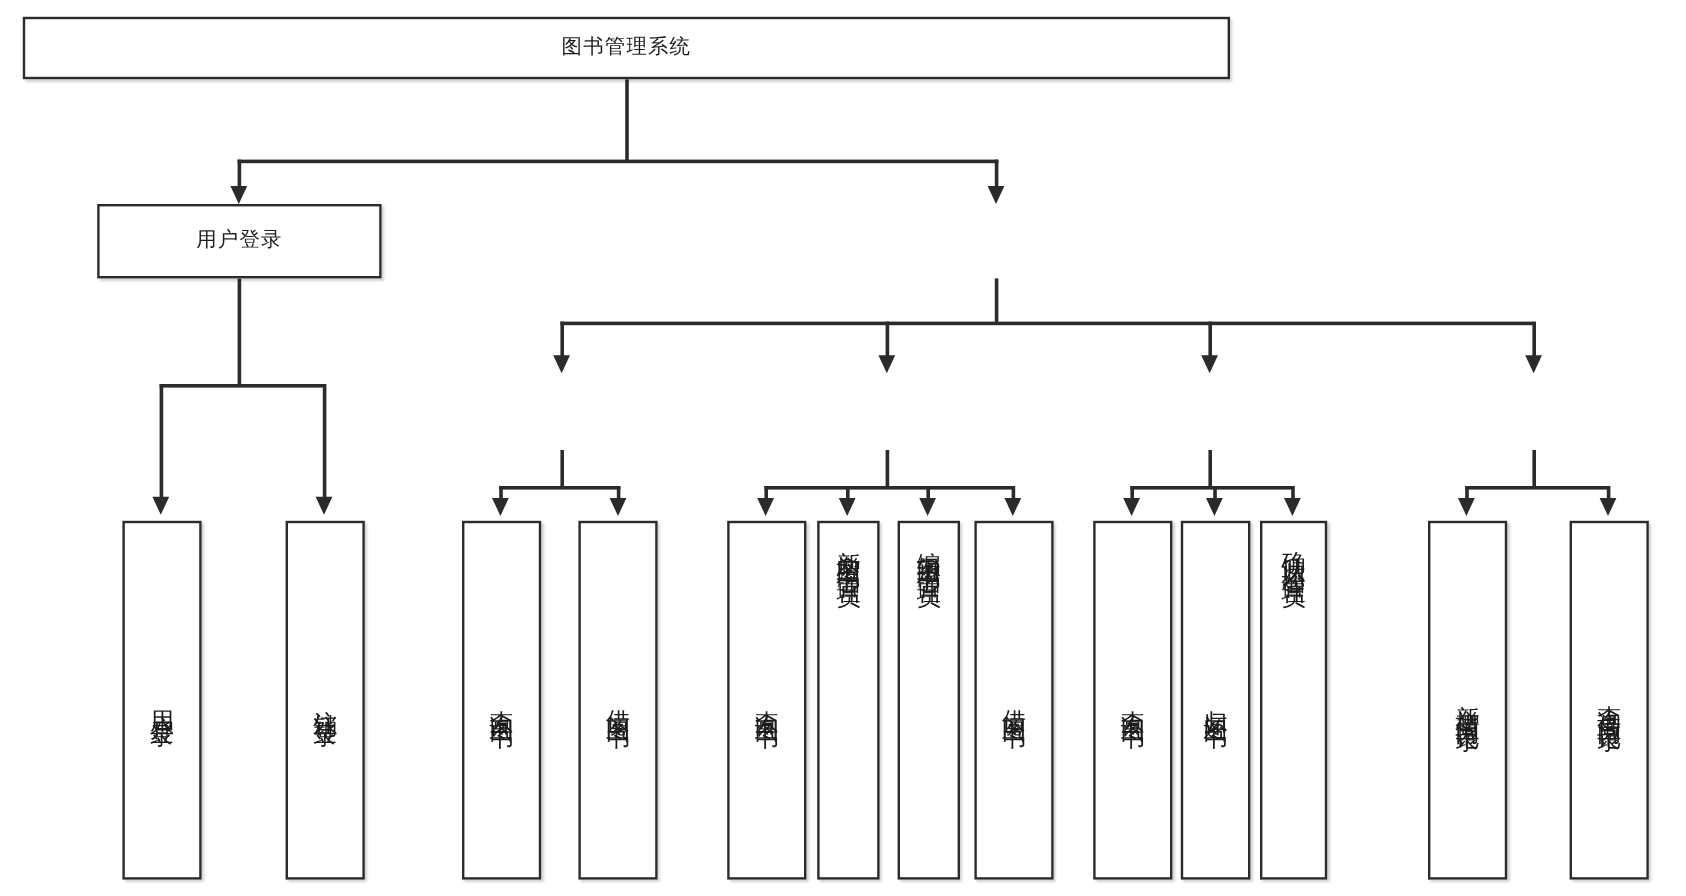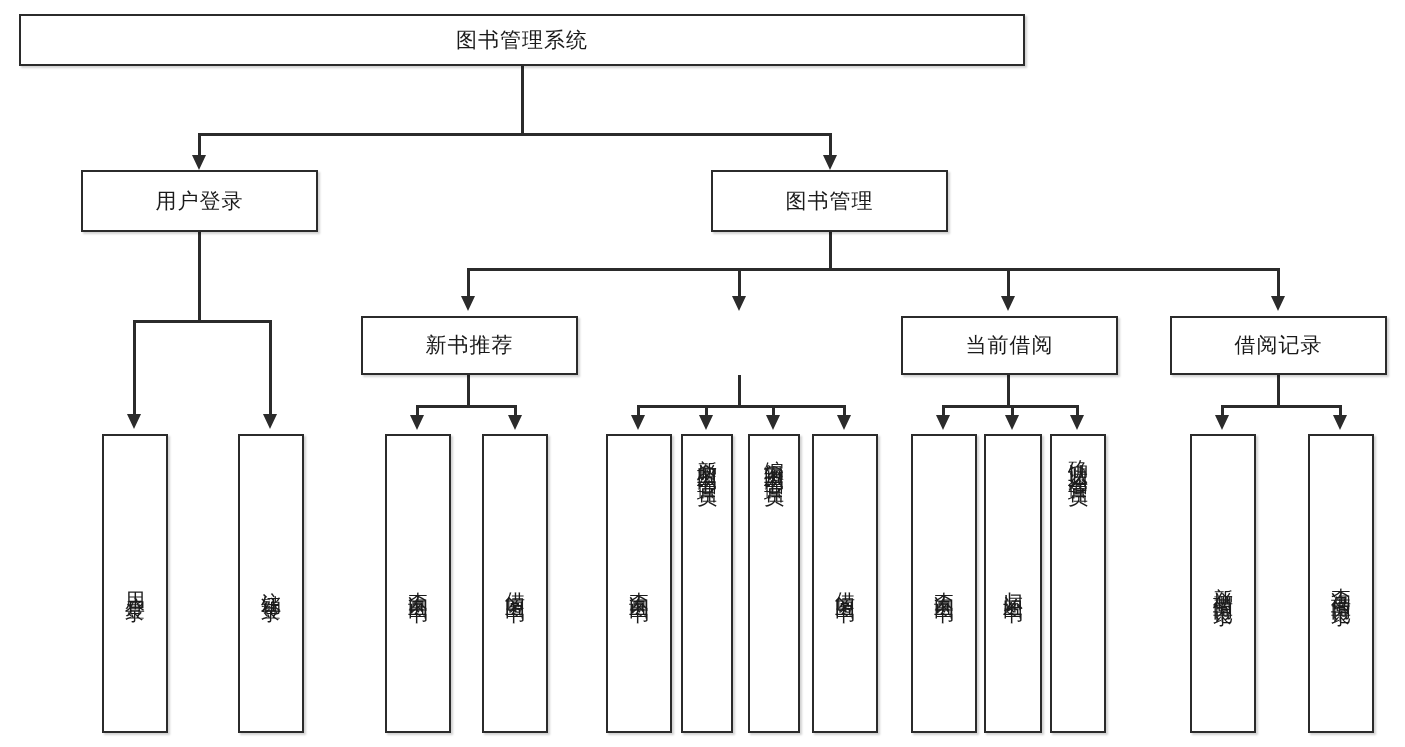--- a/index.html
+++ b/index.html
@@ -24,21 +24,21 @@
     box-sizing: border-box;
     background: #ffffff;
     border: 2.5px solid #2b2b2b;
     display: flex;
     align-items: center;
     justify-content: center;
     box-shadow: 2px 2px 2px rgba(0,0,0,0.18);
   }
   .node .label {
     color: #1b1b1b;
-    font-size: 21px;
+    font-size: 17px;
     line-height: 1.15;
     letter-spacing: 1px;
     white-space: nowrap;
     text-align: center;
   }
   
   .node.vertical .label {
     writing-mode: vertical-rl;
     text-orientation: upright;
     letter-spacing: 4px;
@@ -144,33 +144,21 @@
   <div class="vline" style="left:1339px; top:405px; height:12px;"></div>
   <div class="arrow" style="left:1333px; top:415px;"></div>
 
   <div class="node" style="left:19px; top:14px; width:1006px; height:52px;">
     <span class="label">图书管理系统</span>
   </div>
 
   <div class="node" style="left:81px; top:170px; width:237px; height:62px;">
     <span class="label">用户登录</span>
   </div>
-  <div class="node" style="left:711px; top:170px; width:237px; height:62px;">
-    <span class="label">图书管理</span>
-  </div>
-
-  <div class="node" style="left:361px; top:316px; width:217px; height:59px;">
-    <span class="label">新书推荐</span>
-  </div>
-  <div class="node" style="left:901px; top:316px; width:217px; height:59px;">
-    <span class="label">当前借阅</span>
-  </div>
-  <div class="node" style="left:1170px; top:316px; width:217px; height:59px;">
-    <span class="label">借阅记录</span>
-  </div>
+
 
   <div class="node vertical center" style="left:102px; top:434px; width:66px; height:299px;">
     <span class="label">用户登录</span>
   </div>
   <div class="node vertical center" style="left:238px; top:434px; width:66px; height:299px;">
     <span class="label">注销登录</span>
   </div>
 
   <div class="node vertical center" style="left:385px; top:434px; width:66px; height:299px;">
     <span class="label">查询图书</span>

